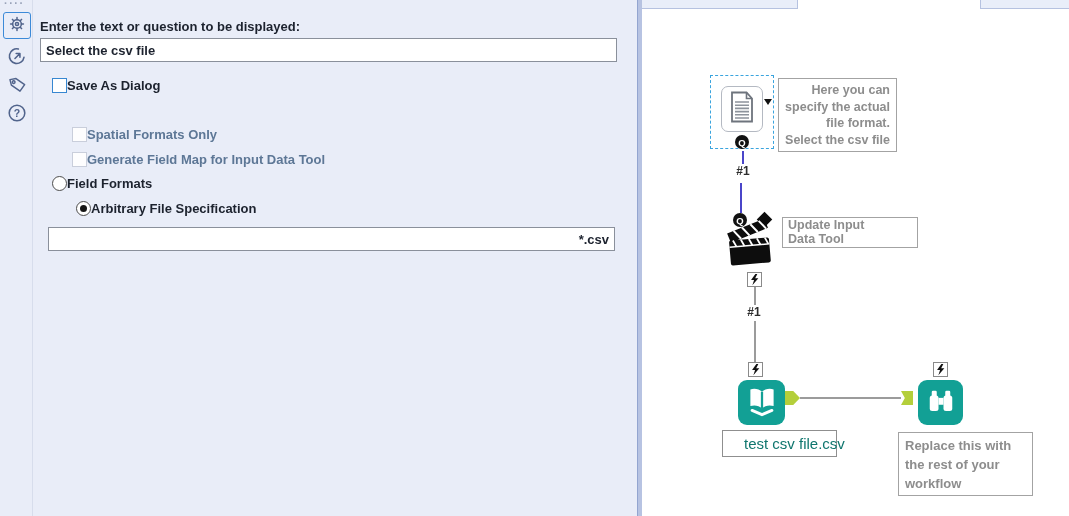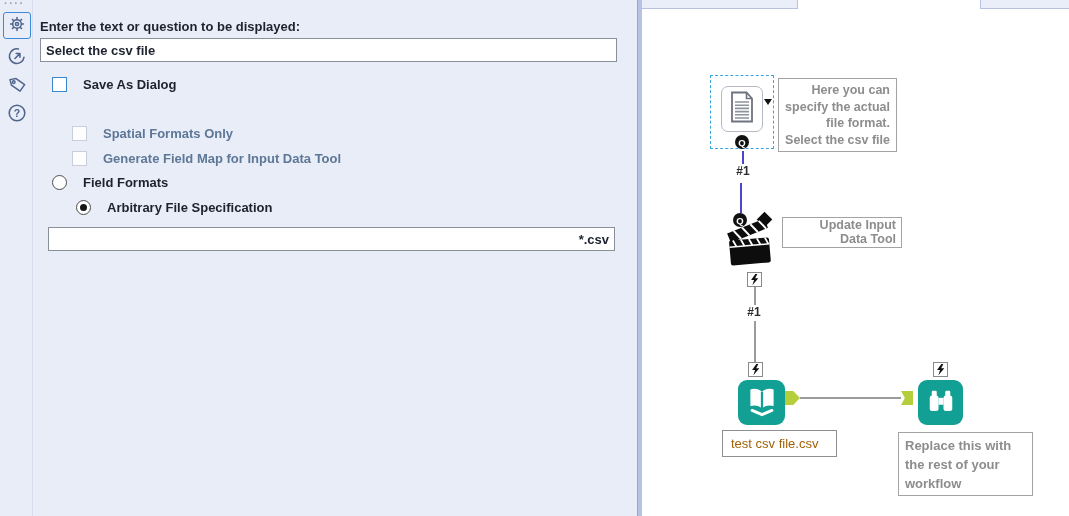--- a/index.html
+++ b/index.html
@@ -17,21 +17,21 @@
   .t-gear { top:12px; } .t-arrow { top:44px; } .t-tag { top:73px; } .t-help { top:101px; }
 
   .field-label { position:absolute; left:40px; top:19px; font-size:13px; font-weight:600; color:#1c222e; }
   .text-input {
     position:absolute; background:#fff; border:1px solid #8a909b; height:24px;
     font-family:"Liberation Sans", sans-serif; font-size:13px; font-weight:600; color:#1c222e; padding:0 5px; outline:none;
   }
   .q-input { left:40px; top:38px; width:577px; }
   .spec-input { left:48px; top:227px; width:567px;text-align:right; }
 
-  .opt-row { position:absolute; display:flex; align-items:flex-start; gap:16px; height:16px; cursor:default;padding-left:12px; }
+  .opt-row { position:absolute; display:flex; align-items:center; gap:0; height:16px; cursor:default;padding-left:12px; }
   .cb { width:15px; height:15px; background:#fff; border:1px solid #3787d1; flex:0 0 auto; }
   .cb.disabled { border:1px solid #c9cedb; background:#fdfdfe; }
   .radio { width:15px; height:15px; border-radius:50%; background:#fff; border:1px solid #4d4d4d; flex:0 0 auto; position:relative; }
   .radio.checked::after { content:""; position:absolute; left:3px; top:3px; width:7px; height:7px; border-radius:50%; background:#161616; }
   .opt-label { font-size:13px; font-weight:600; color:#1c222e; white-space:nowrap; }
   .opt-label.disabled { color:#5d7796; }
 
   
   .panel-divider { position:absolute; left:637px; top:0; width:5px; height:516px; background:#b7c3e2; border-left:1px solid #93a5d0; }
   .canvas { position:absolute; left:642px; top:0; width:427px; height:516px; background:#fff; }
@@ -40,36 +40,36 @@
   .top-box2 { left:980px; width:95px; }
 
   .sel-rect { position:absolute; left:710px; top:75px; width:64px; height:74px; border:1px dashed #3aa4de; }
   .fb-icon { position:absolute; left:721px; top:86px; width:42px; height:46px; background:#fff; border:1.5px solid #b4b9c2; border-radius:7px; display:flex; align-items:center; justify-content:center; }
   .fb-caret { position:absolute; left:764px; top:99px; width:0; height:0; border-left:4.5px solid transparent; border-right:4.5px solid transparent; border-top:6px solid #111; }
   .q-badge { position:absolute; width:14px; height:14px; border-radius:50%; background:#111; color:#fff; font-size:9.5px; font-weight:bold; display:flex; align-items:center; justify-content:center; }
   .q1 { left:735px; top:135px; } .q2 { left:733px; top:213px; }
 
   .ann { position:absolute; background:#fff; border:1px solid #a3a3a3; color:#8d8d8d; font-weight:bold; white-space:pre-line; }
   .ann1 { left:778px; top:78px;  width:119px; height:74px; font-size:12.5px; line-height:16.5px; padding:3px 6px;text-align:right; }
-  .ann2 { left:782px; top:217px; width:120px; height:31px; font-size:12.5px; line-height:13.5px; padding:1px 5px;text-align:right; }
+  .ann2 { left:782px; top:217px; width:136px; height:31px; font-size:12.5px; line-height:13.5px; padding:1px 5px; }
   .ann3 { left:898px; top:432px; width:135px; height:64px; font-size:13px;   line-height:19px;   padding:3px 6px; }
 
   .wire { position:absolute; }
   .wire.v { width:2px; } .wire.h { height:2px; }
   .blue { background:#4a45c9; } .gray { background:#9b9b9b; }
   .conn-label { position:absolute; width:30px; text-align:center; font-size:12px; font-weight:600; color:#2d2d2d; }
 
   .bolt-box { position:absolute; width:15px; height:15px; background:#fff; border:1px solid #8a8a8a; display:flex; align-items:center; justify-content:center; }
   .tool-sq { position:absolute; width:47px; height:45px; border-radius:9px; background:#12a095; display:flex; align-items:center; justify-content:center; }
   .input-tool { left:738px; top:380px; }
   .browse-tool { left:918px; top:380px; width:45px; }
   .anchor { position:absolute; background:#b4cf3b; }
   .out-anchor { left:785px; top:391px; width:15px; height:14px; clip-path:polygon(0 0,55% 0,100% 50%,55% 100%,0 100%); }
   .in-anchor  { left:901px; top:391px; width:12px; height:14px; clip-path:polygon(0 0,100% 0,100% 100%,0 100%,32% 50%); }
-  .caption-box { position:absolute; left:722px; top:430px; width:115px; height:27px; background:#fff; border:1px solid #8f8f8f; font-size:13px; color:#a16207; line-height:25px; padding-left:8px; white-space:nowrap; }
+  .caption-box { position:absolute; left:722px; top:430px; width:115px; height:27px; background:#fff; border:1px solid #8f8f8f; font-size:15px; color:#0f766e; line-height:25px; padding-left:21px; white-space:nowrap; }
   .action-svg { position:absolute; left:727px; top:210px; }
 </style>
 </head>
 <body>
 
 <div id="root">
 
   <div class="left-panel">
     <div class="icon-strip">
       <div class="dots">····</div>

